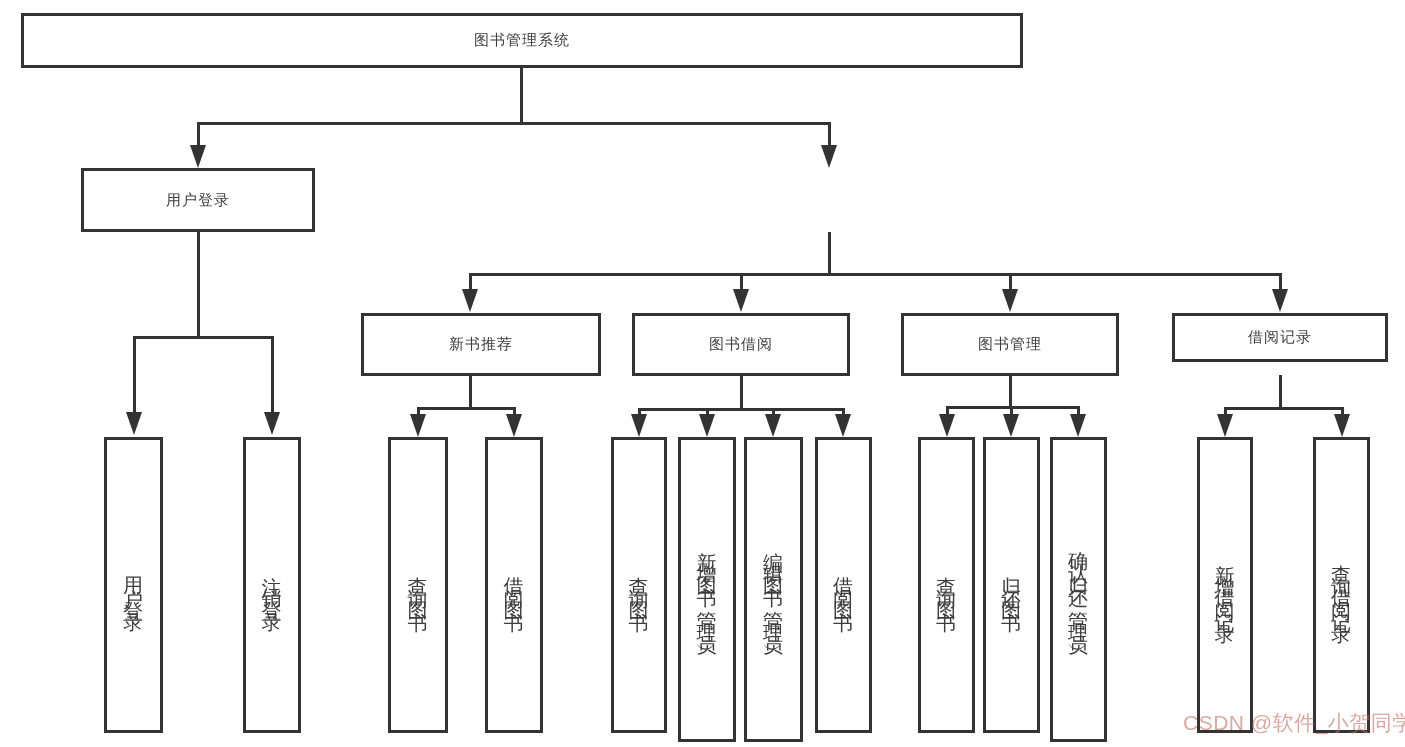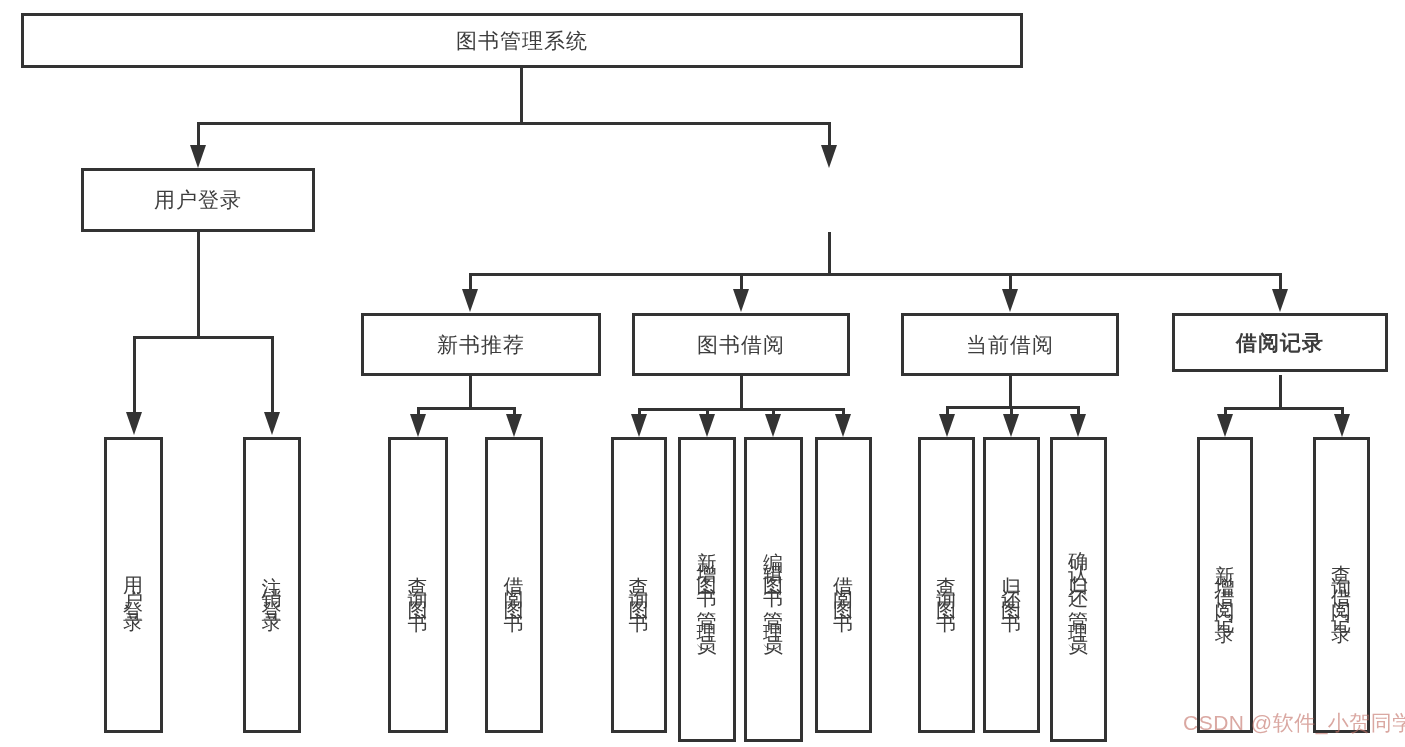--- a/index.html
+++ b/index.html
@@ -4,21 +4,21 @@
 <style>
   html,body{margin:0;padding:0;background:#ffffff;}
   .stage{
     position:relative;width:1405px;height:747px;background:#ffffff;
     font-family:"Liberation Sans","DejaVu Sans",sans-serif;
     color:#3d3d3d;overflow:hidden;
   }
   .box{
     position:absolute;box-sizing:border-box;border:3px solid #333333;background:#ffffff;
     display:flex;align-items:center;justify-content:center;
-    font-size:21px;color:#3d3d3d;letter-spacing:1px;
+    font-size:15px;color:#3d3d3d;letter-spacing:1px;
   }
   .vbox{font-size:20px;}
   .vtext{
     writing-mode:vertical-rl;text-orientation:mixed;
     letter-spacing:12px;line-height:1;white-space:nowrap;
   }
   .v{position:absolute;width:3px;background:#333333;}
   .h{position:absolute;height:3px;background:#333333;}
   .ah{
     position:absolute;width:0;height:0;
@@ -104,23 +104,23 @@
     <span>用户登录</span>
   </div>
 
   <div class="box" style="left:361px;top:313px;width:240px;height:63px;">
     <span>新书推荐</span>
   </div>
   <div class="box" style="left:632px;top:313px;width:218px;height:63px;">
     <span>图书借阅</span>
   </div>
   <div class="box" style="left:901px;top:313px;width:218px;height:63px;">
-    <span>当前借阅</span>
+    <span>图书管理</span>
   </div>
-  <div class="box" style="left:1172px;top:313px;width:216px;height:59px;font-weight:bold;">
+  <div class="box" style="left:1172px;top:313px;width:216px;height:49px;">
     <span>借阅记录</span>
   </div>
 
   <div class="box vbox" style="left:104px;top:437px;width:59px;height:296px;">
     <span class="vtext">用户登录</span>
   </div>
   <div class="box vbox" style="left:243px;top:437px;width:58px;height:296px;">
     <span class="vtext">注销登录</span>
   </div>
 

